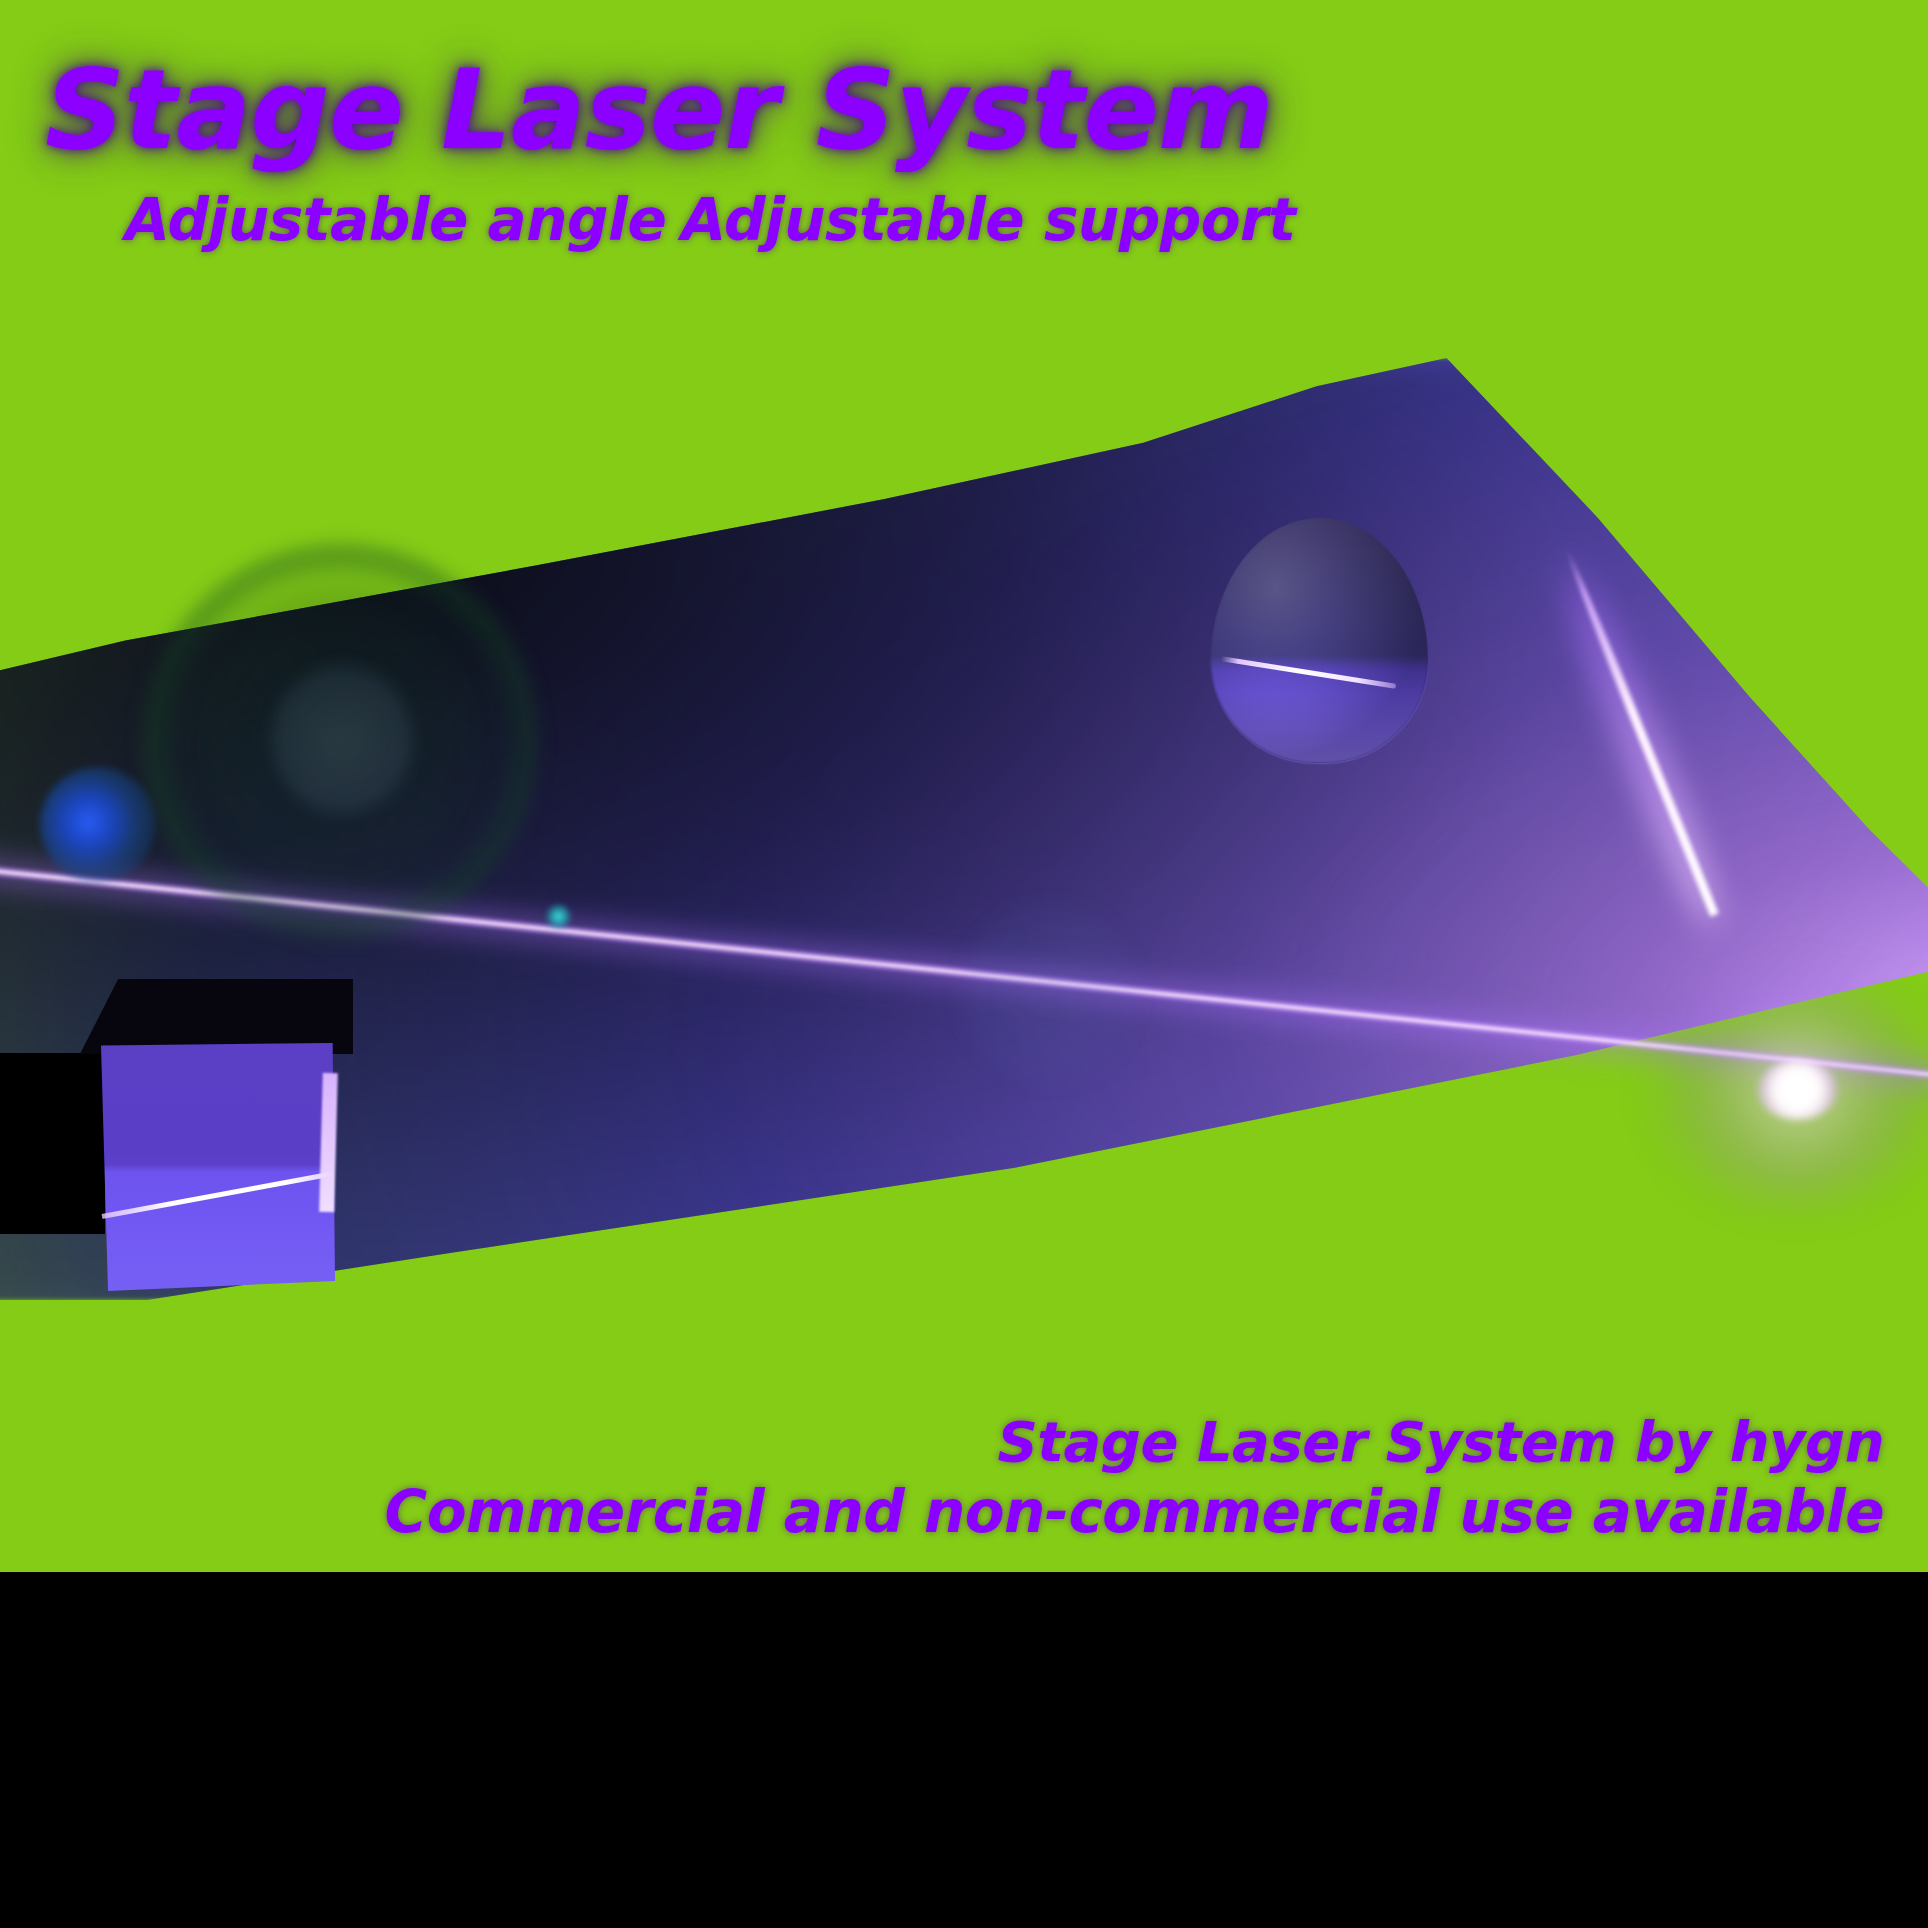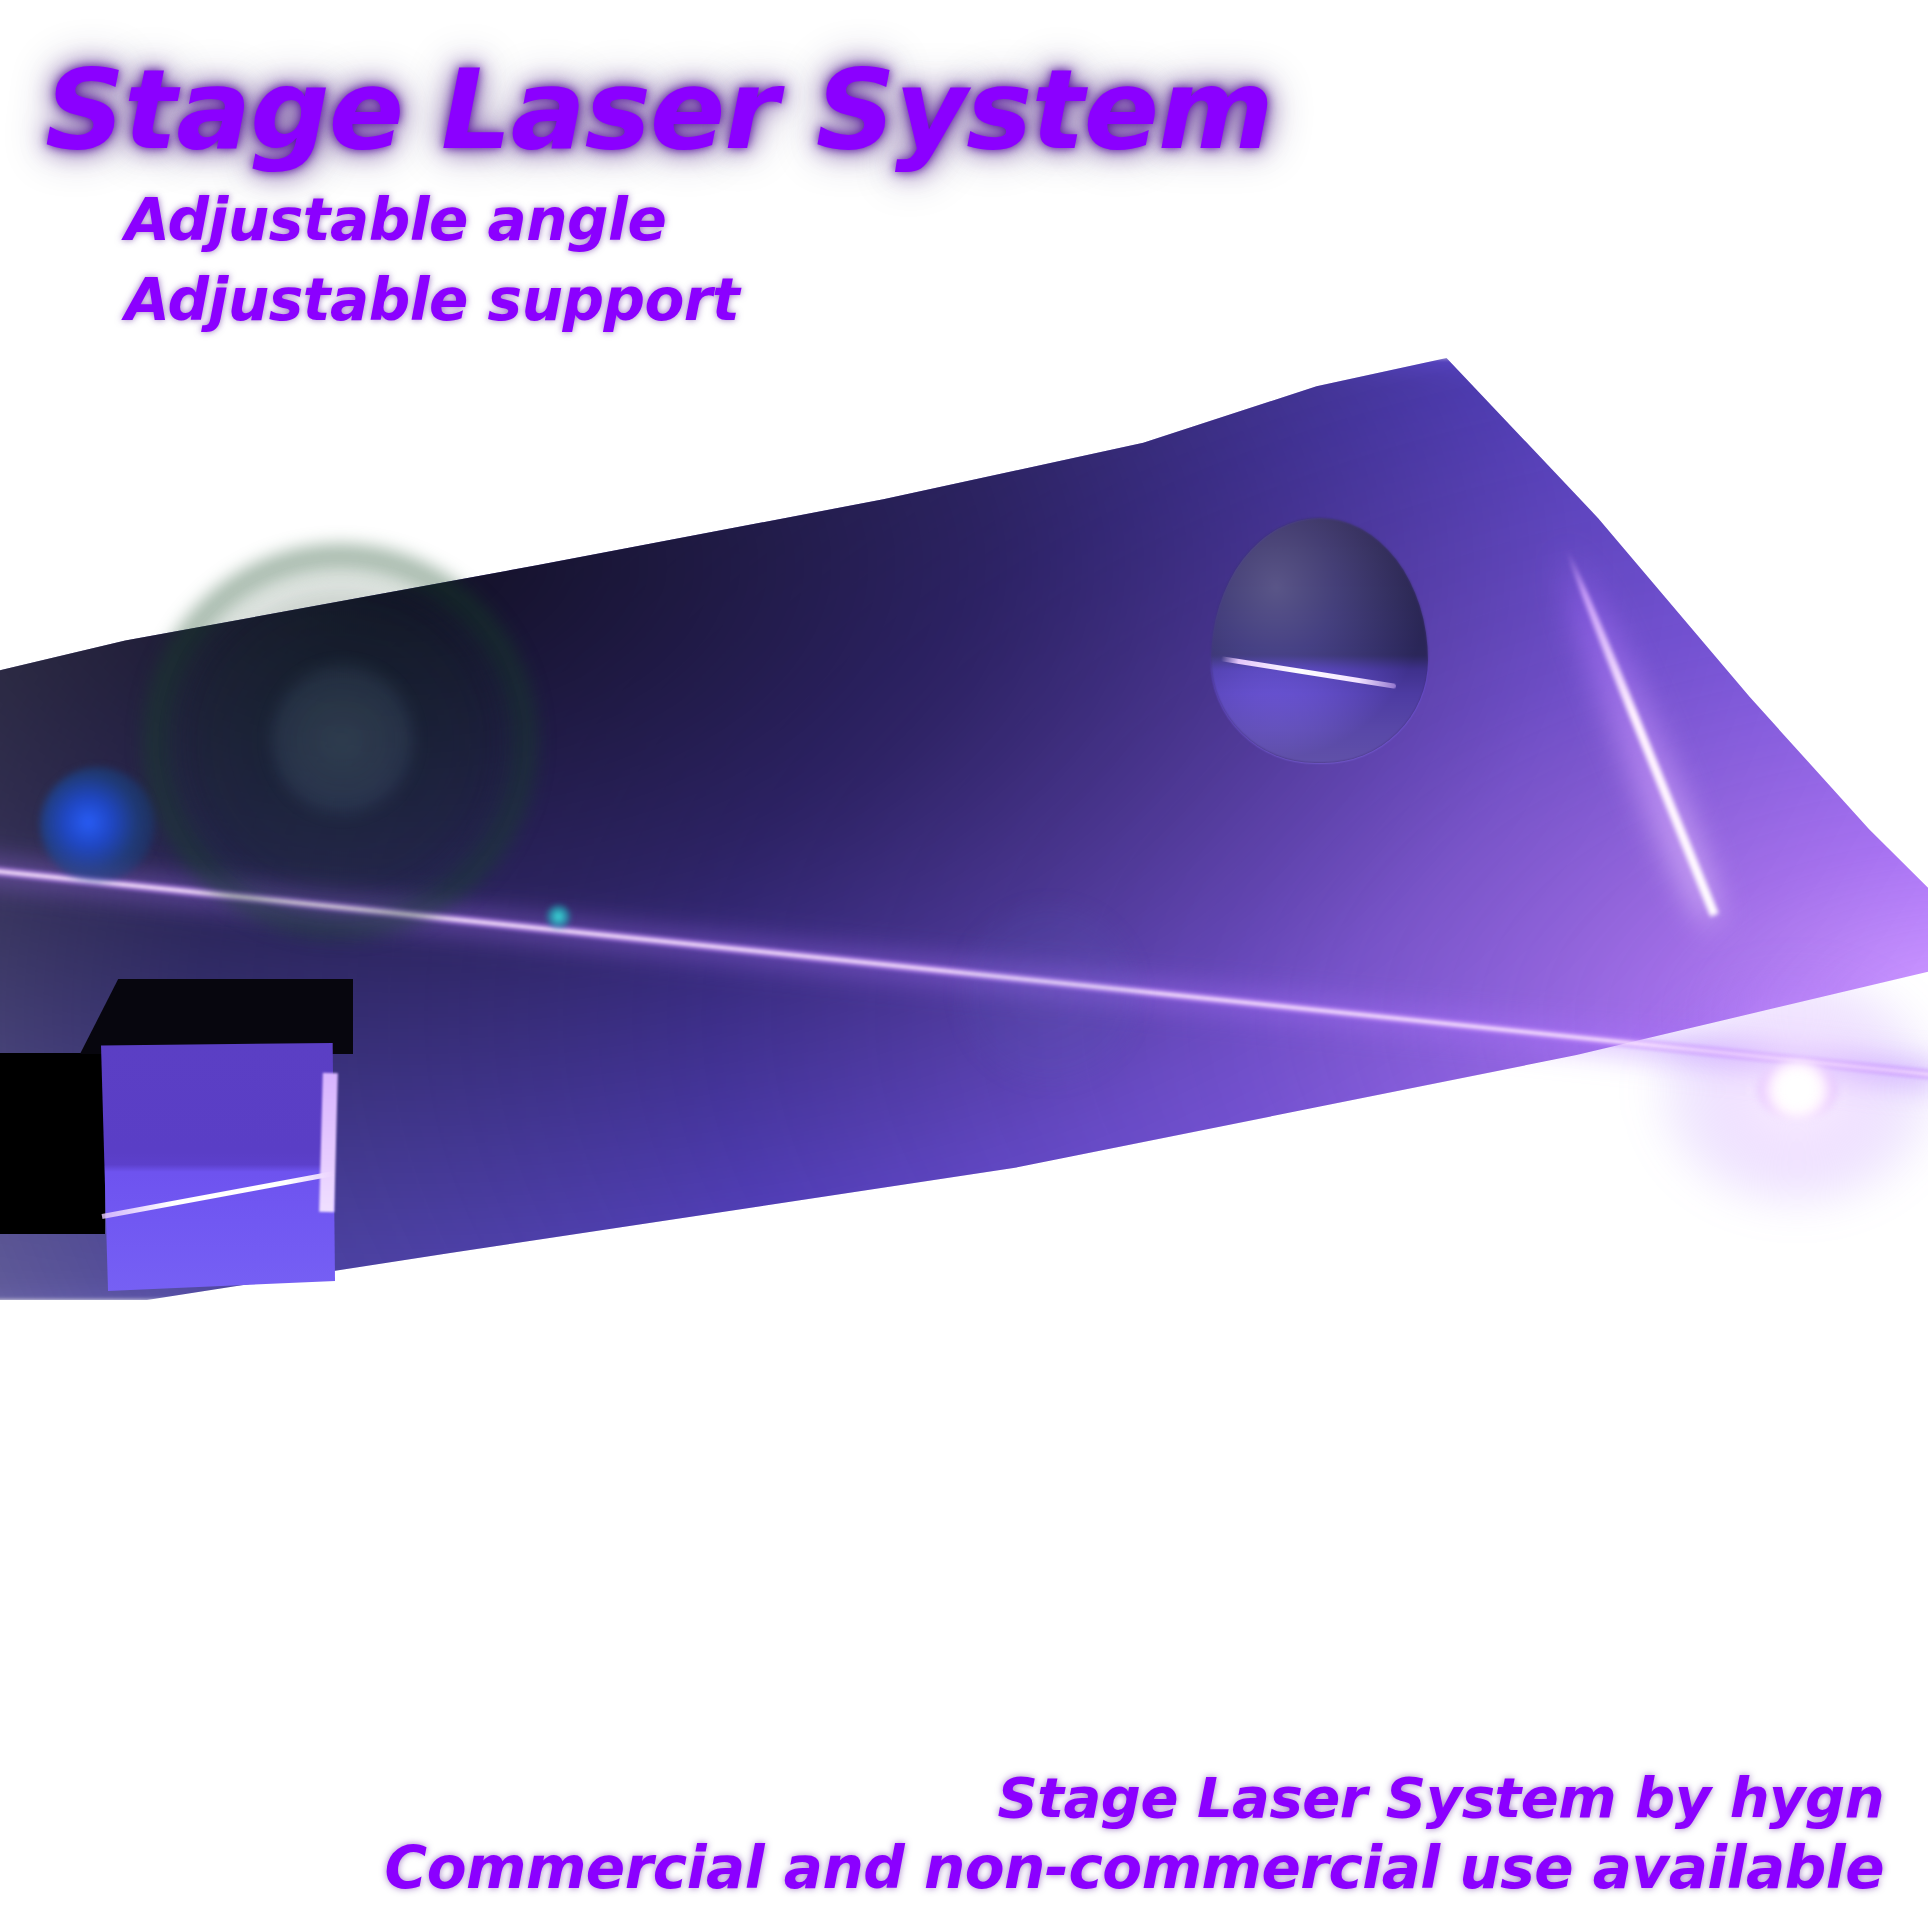--- a/index.html
+++ b/index.html
@@ -3,22 +3,22 @@
 <meta charset="utf-8">
 <style>
   html, body {
     margin: 0;
     padding: 0;
     background: #000;
   }
   #stage {
     position: relative;
     width: 1928px;
-    height: 1928px;
-    background: #ffffff;
+    height: 1572px;
+    background: #84cc16;
     overflow: hidden;
     font-family: "DejaVu Sans", sans-serif;
   }
 
   
   .scene { position: absolute; inset: 0; overflow: hidden; }
 
   
   .beam-fan {
     position: absolute;
@@ -353,21 +353,21 @@
       0 0 45px rgba(40,0,90,0.45);
     white-space: nowrap;
     font-family: "DejaVu Sans", sans-serif;
   }
 
   .features {
     position: absolute;
     left: 125px;
     top: 188px;
     display: flex;
-    flex-direction: column;
+    flex-direction: row;
     gap: 15px;
   }
   .feature-line {
     font-size: 58px;
     font-weight: 700;
     font-style: italic;
     color: #8b00ff;
     letter-spacing: -0.5px;
     white-space: nowrap;
     line-height: 1.12;

